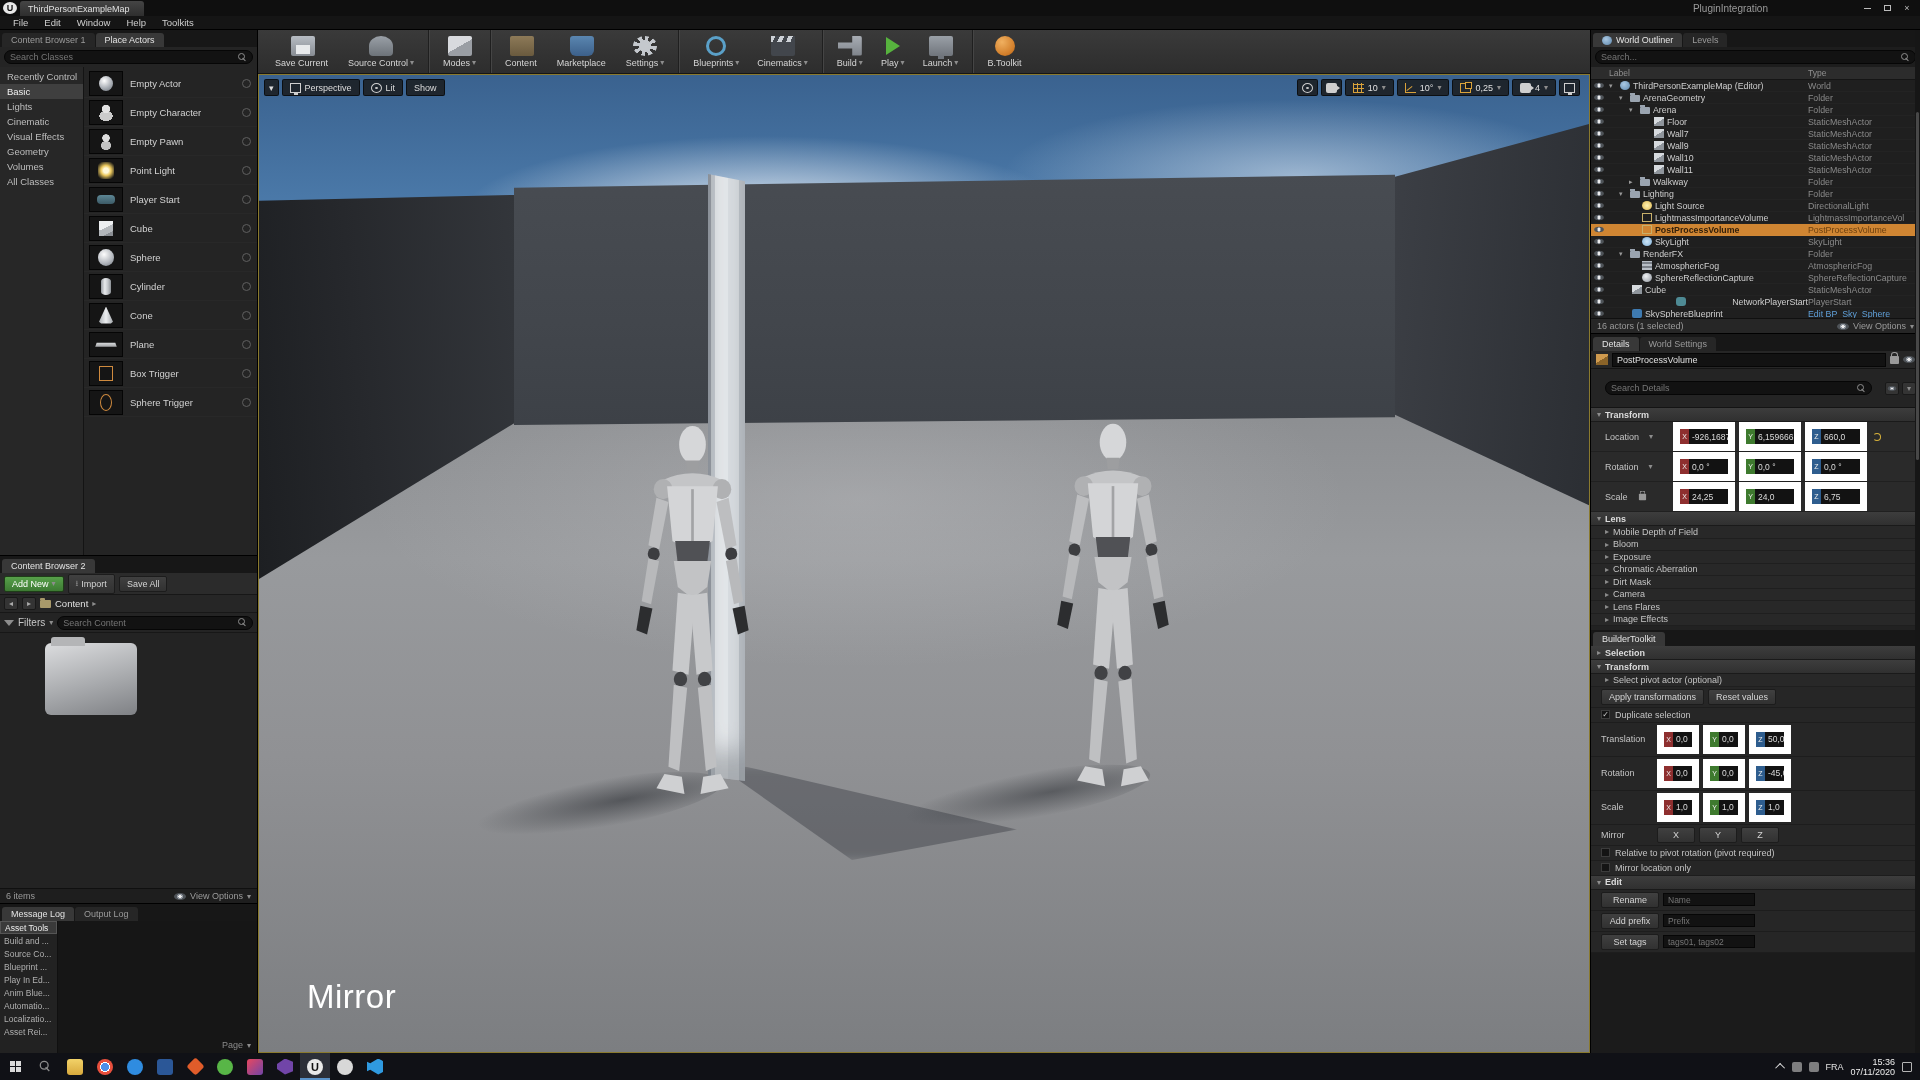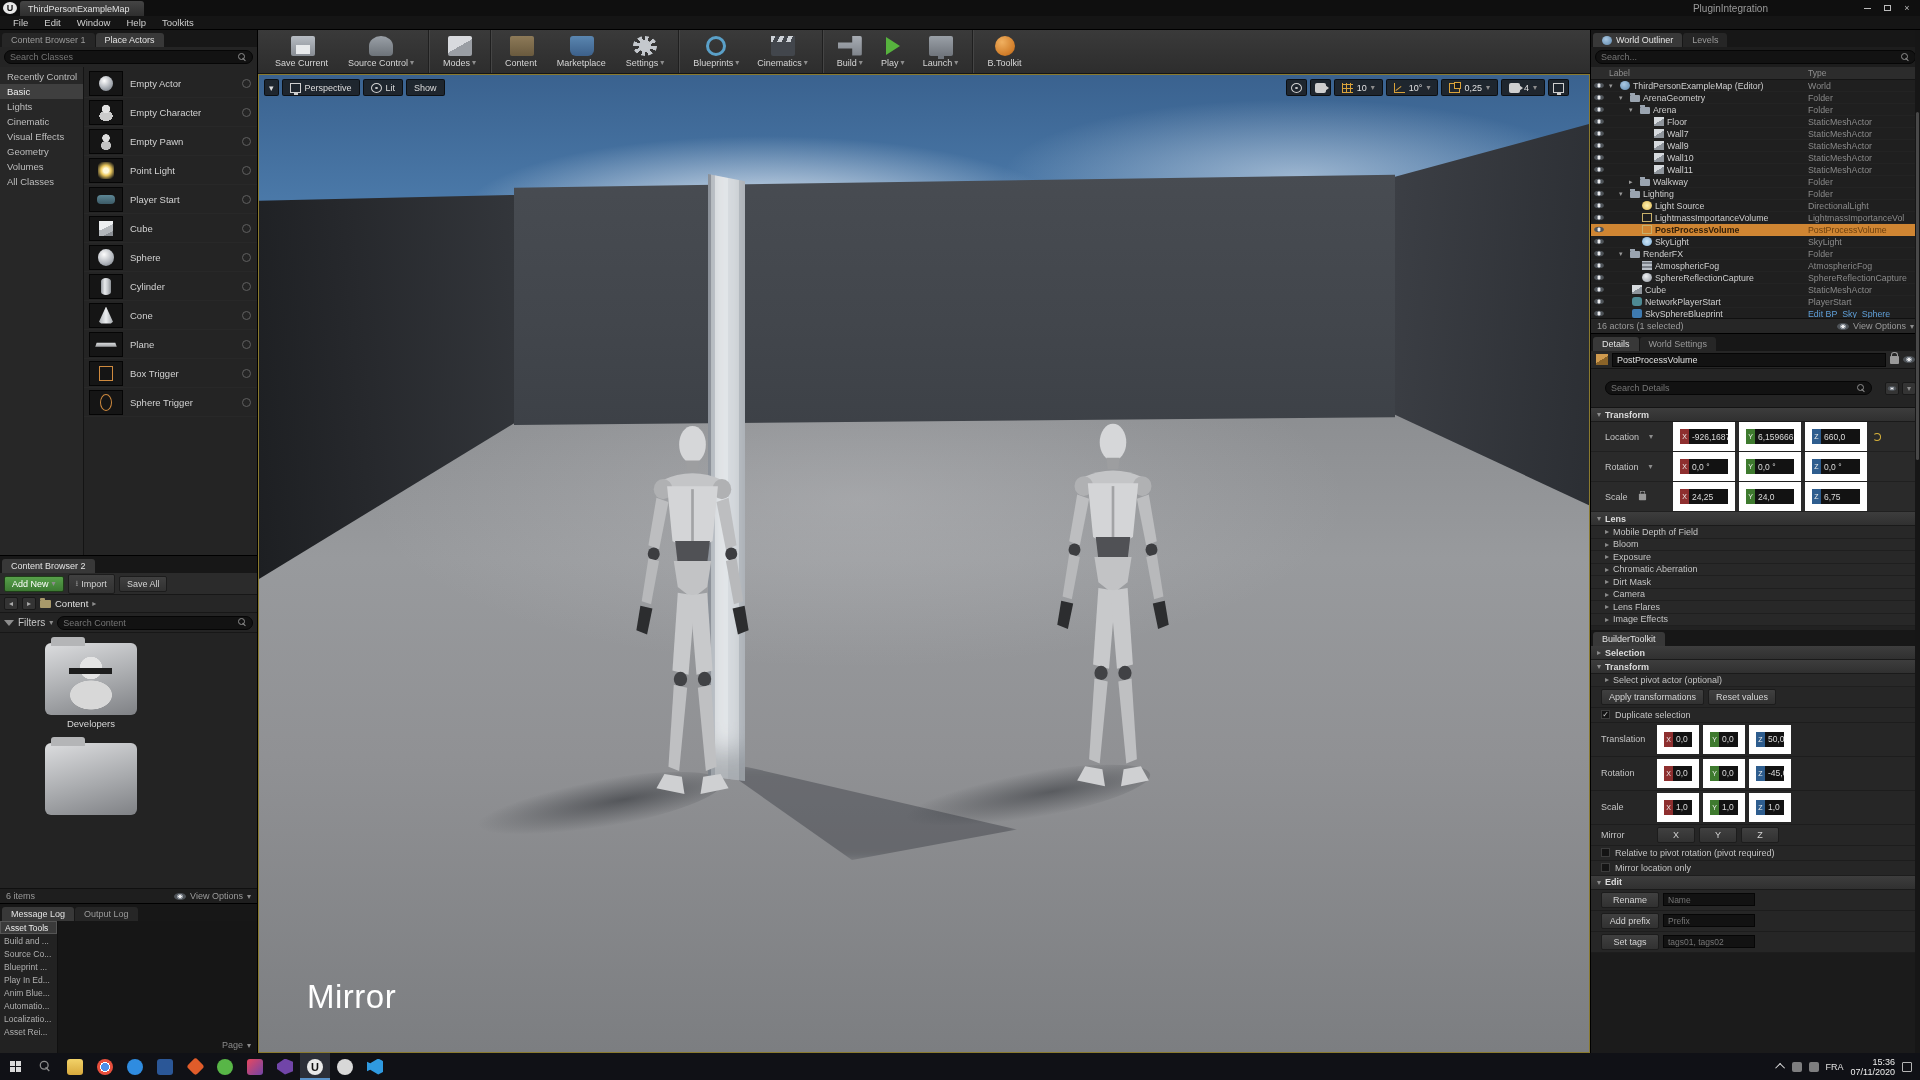--- a/index.html
+++ b/index.html
@@ -154,21 +154,21 @@
   .mirror3d { position:absolute; left:449px; top:99px; width:37px; height:607px;
     clip-path:polygon(0 0,100% 1.2%,100% 100%,0 99.2%);
     background:linear-gradient(90deg,#9aa0a8 0 3px,#c8cdd3 3px 7px,#e9ecef 7px 55%,#dde1e5 55% 85%,#c3c8ce 85%);
     box-shadow:inset 0 -30px 25px rgba(70,74,80,.35); }
   .fig { position:absolute; }
   .fig1 { left:360px; top:348px; width:147px; height:374px; }
   .fig2 { left:781px; top:346px; width:146px; height:368px; }
   .vp-overlay-text { position:absolute; left:48px; top:903px; color:#fff; font-size:33px; letter-spacing:.5px; }
   .vp-ctrl { position:absolute; top:4px; display:flex; gap:3px; align-items:center; }
   .vp-ctrl-left { left:5px; }
-  .vp-ctrl-right { right:20px; }
+  .vp-ctrl-right { right:9px; }
   .vpbtn { background:rgba(24,24,24,.82); border:1px solid rgba(0,0,0,.6); border-radius:2px; height:17px; display:flex; align-items:center; gap:4px; padding:0 7px; color:#dcdcdc; font-size:9px; }
   .vpbtn.icon-only { padding:0 4px; }
   .snapval { color:#e0e0e0; }
   .gi { width:11px; height:10px; display:inline-block; position:relative; }
   .gi-grid { background:repeating-linear-gradient(0deg,#d9a23a 0 1px,transparent 1px 4px),repeating-linear-gradient(90deg,#d9a23a 0 1px,transparent 1px 4px); }
   .gi-angle { border-left:1px solid #d9a23a; border-bottom:1px solid #d9a23a; }
   .gi-angle::after { content:""; position:absolute; left:1px; bottom:1px; width:7px; height:1px; background:#d9a23a; transform:rotate(-38deg); transform-origin:left bottom; }
   .gi-scale { border:1px solid #d9a23a; } .gi-scale::after { content:""; position:absolute; right:-2px; top:-2px; width:5px; height:5px; border:1px solid #d9a23a; background:#1a1a1a; }
   .gi-cam { background:#cfcfcf; border-radius:2px; } .gi-cam::after { content:""; position:absolute; right:-3px; top:2px; border-left:4px solid #cfcfcf; border-top:3px solid transparent; border-bottom:3px solid transparent; }
   .gi-monitor { border:1px solid #cfcfcf; } .gi-monitor::after { content:""; position:absolute; left:3px; bottom:-3px; width:4px; height:2px; background:#cfcfcf; }
@@ -425,24 +425,20 @@
           <span class="funnel"></span>
           <span>Filters</span>
           <span class="arrow">▾</span>
           <div class="search">
             <input placeholder="Search Content" style="">
             <span class="mag"></span>
           </div>
         </div>
         <div class="cb-grid">
 
-            <div class="cb-item">
-              <div class="cbfolder f-dev"></div>
-              <div class="cb-item-label">Developers</div>
-            </div>
 
             <div class="cb-item">
               <div class="cbfolder f-plain"></div>
               <div class="cb-item-label"></div>
             </div>
           </div>
         <div class="cb-status">
           <span>6 items</span>
           <span class="vo-right">
               <span class="eye-ico"></span>
@@ -891,21 +887,21 @@
               <span class="ol-ind" style="padding-left: 14px;">
                 <span class="exp"></span>
                 <span class="ricon ico-mesh"></span>
                 <span class="ol-label">Cube</span>
               </span>
               <span class="ol-type">StaticMeshActor</span>
             </div>
 
             <div class="ol-row">
               <span class="eye-ico"></span>
-              <span class="ol-ind" style="padding-left: 14px;">
+              <span class="ol-ind" style="padding-left: 14px; justify-content: space-between;">
                 <span class="exp"></span>
                 <span class="ricon ico-player"></span>
                 <span class="ol-label">NetworkPlayerStart</span>
               </span>
               <span class="ol-type">PlayerStart</span>
             </div>
 
             <div class="ol-row">
               <span class="eye-ico"></span>
               <span class="ol-ind" style="padding-left: 14px; text-align: center;">

